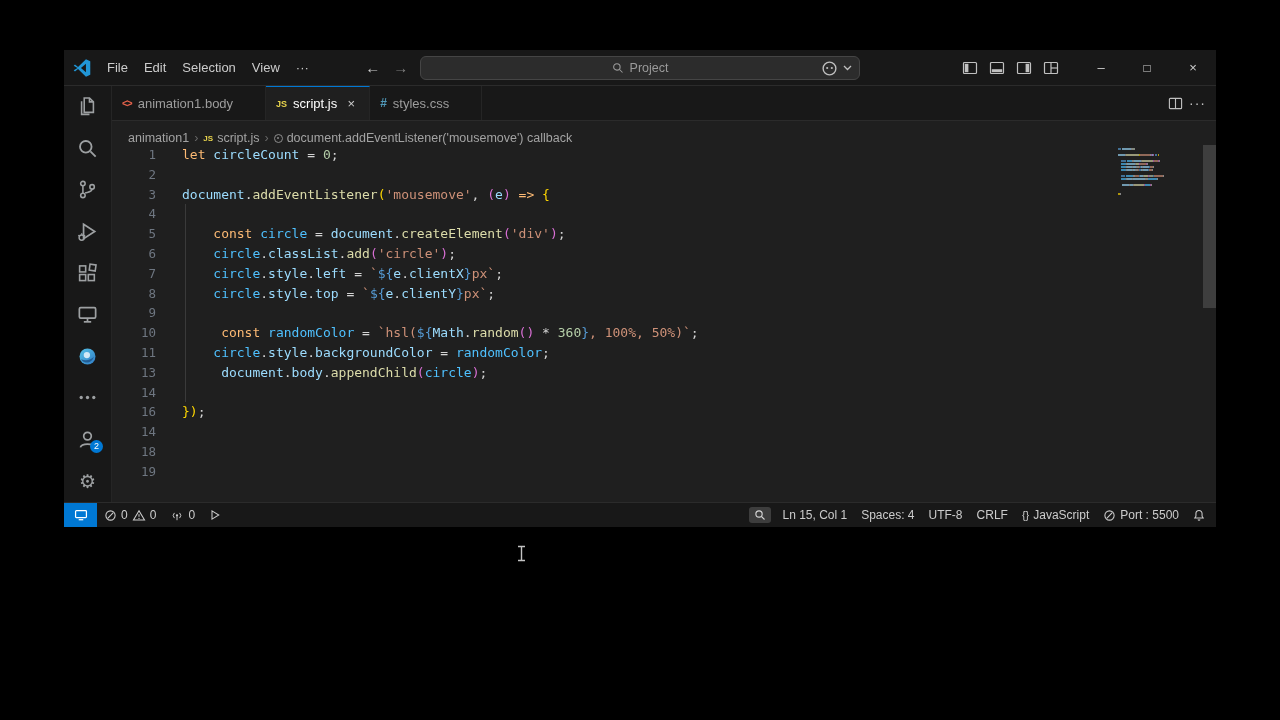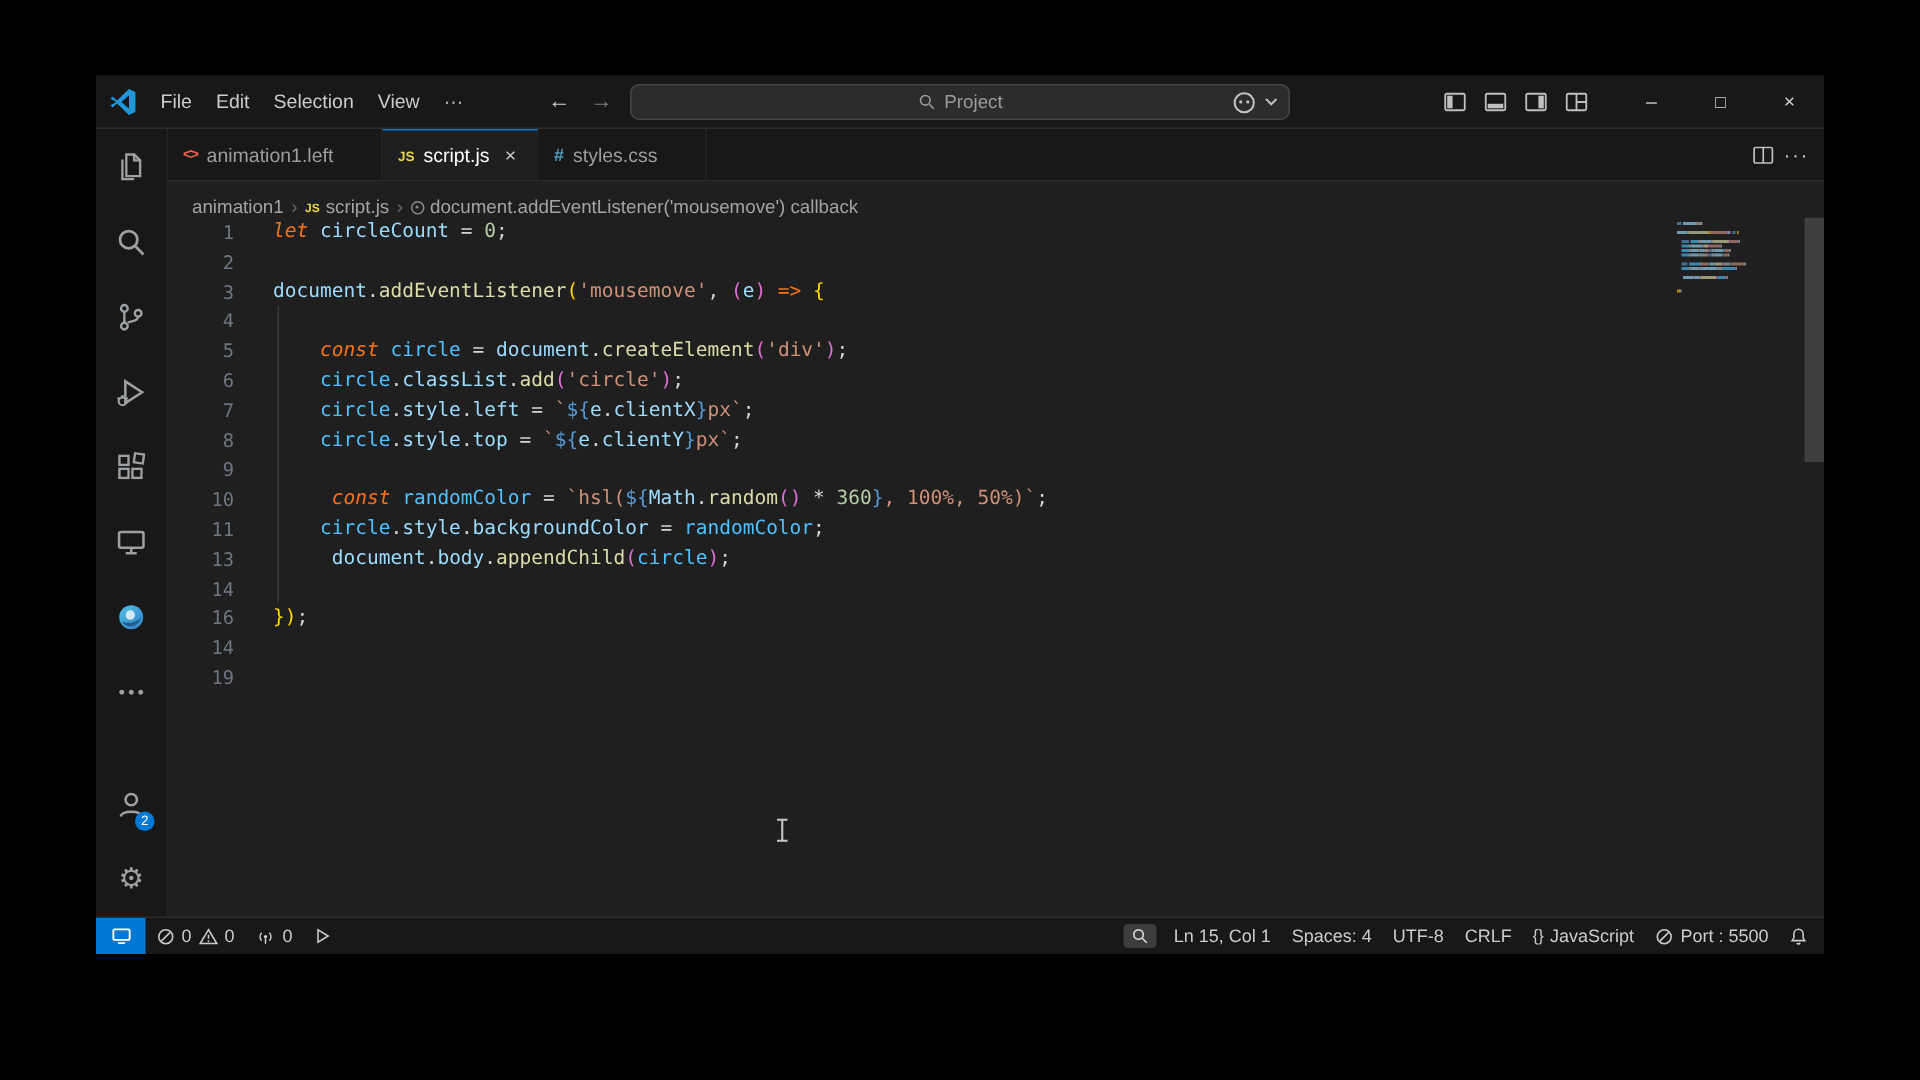--- a/index.html
+++ b/index.html
@@ -2,21 +2,21 @@
 <html><head>
 <meta charset="utf-8">
 <style>
   * { box-sizing: border-box; }
   html,body { margin:0; padding:0; }
   body {
     width:1280px; height:720px; background:#000; overflow:hidden;
     font-family:"Liberation Sans", sans-serif; -webkit-font-smoothing:antialiased;
   }
   .window {
-    position:absolute; left:64px; top:50px; width:1152px; height:586px;
+    position:absolute; left:64px; top:50px; width:1152px; height:477px;
     background:#1f1f1f; color:#ccc; display:flex; flex-direction:column;
   }
   
   .titlebar { height:36px; flex:none; background:#181818; border-bottom:1px solid #2b2b2b;
     display:flex; align-items:center; position:relative; }
   .vscode-logo { width:18px; height:18px; margin-left:9px; flex:none; }
   .menu-bar { display:flex; margin-left:8px; }
   .menu-item { padding:0 8px; font-size:13px; color:#cccccc; line-height:36px; cursor:default; }
   .nav-arrows { display:flex; margin-left:44px; gap:4px; }
   .nav-arrow { width:24px; text-align:center; font-size:15px; color:#cfcfcf; }
@@ -63,21 +63,21 @@
   .bc-sym::after { content:""; position:absolute; left:2.5px; top:2.5px; width:2px; height:2px; background:#8b8b8b; border-radius:50%; }
   
   .code-area { flex:1; position:relative; overflow:hidden;
     font-family:"DejaVu Sans Mono", monospace; font-size:13px; }
   .code-line { display:flex; height:19.8px; line-height:19.8px; white-space:pre; }
   .ln { width:44px; flex:none; text-align:right; color:#6e7681; font-size:12.5px; }
   .ln.active { color:#cccccc; }
   .lc { margin-left:26px; position:relative; flex:1; color:#d4d4d4; }
   .guide { position:absolute; left:3px; top:0; bottom:0; width:1px; background:#3a3a3a; }
   .cursor { position:absolute; left:0; top:2px; width:1.5px; height:15px; background:#d4d4d4; }
-  .tk-kw { color:#f97316;font-style:italic; } .tk-v { color:#9cdcfe; } .tk-cv { color:#4fc1ff; }
+  .tk-kw { color:#fdba74; } .tk-v { color:#9cdcfe; } .tk-cv { color:#4fc1ff; }
   .tk-fn { color:#dcdcaa; } .tk-s { color:#ce9178; } .tk-n { color:#b5cea8; }
   .tk-pl { color:#d4d4d4; } .tk-tp { color:#569cd6; } .tk-b1 { color:#ffd700; } .tk-b2 { color:#da70d6; }
   .minimap { position:absolute; top:3px; right:52px; width:46px; }
   .mm-line { height:2px; margin-bottom:1px; display:flex; }
   .mm-tok { height:2px; display:inline-block; opacity:.65; }
   .scrollbar-thumb { position:absolute; top:0; right:0; width:13px; height:163px; background:rgba(121,121,121,.35); }
   
   .statusbar { height:25px; flex:none; background:#181818; border-top:1px solid #2b2b2b;
     display:flex; align-items:center; font-size:12px; color:#cccccc; }
   .sb-remote { width:33px; height:100%; background:#0078d4; display:flex; align-items:center; justify-content:center; color:#fff; flex:none; }
@@ -239,21 +239,21 @@
       <div class="ab-item">
         <span class="gear-glyph">⚙</span>
       </div>
     </div>
 
     <div class="editor-col">
       <div class="tabbar">
         <div style="display:flex">
             <div class="tab">
               <span class="ficon html">&lt;&gt;</span>
-              <span class="tab-label">animation1.left</span>
+              <span class="tab-label">animation1.body</span>
               <span class="tab-close ghost">×</span>
             </div>
             <div class="tab active">
               <span class="ficon js">JS</span>
               <span class="tab-label">script.js</span>
               <span class="tab-close">×</span>
             </div>
             <div class="tab">
               <span class="ficon css">#</span>
               <span class="tab-label">styles.css</span>
@@ -293,20 +293,21 @@
             <div class="code-line"><span class="ln">6</span><span class="lc"><span class="tk-pl">    </span><span class="tk-cv">circle</span><span class="tk-pl">.</span><span class="tk-v">classList</span><span class="tk-pl">.</span><span class="tk-fn">add</span><span class="tk-b2">(</span><span class="tk-s">'circle'</span><span class="tk-b2">)</span><span class="tk-pl">;</span><span class="guide"></span></span></div>
             <div class="code-line"><span class="ln">7</span><span class="lc"><span class="tk-pl">    </span><span class="tk-cv">circle</span><span class="tk-pl">.</span><span class="tk-v">style</span><span class="tk-pl">.</span><span class="tk-v">left</span><span class="tk-pl"> = </span><span class="tk-s">`</span><span class="tk-tp">${</span><span class="tk-v">e</span><span class="tk-pl">.</span><span class="tk-v">clientX</span><span class="tk-tp">}</span><span class="tk-s">px`</span><span class="tk-pl">;</span><span class="guide"></span></span></div>
             <div class="code-line"><span class="ln">8</span><span class="lc"><span class="tk-pl">    </span><span class="tk-cv">circle</span><span class="tk-pl">.</span><span class="tk-v">style</span><span class="tk-pl">.</span><span class="tk-v">top</span><span class="tk-pl"> = </span><span class="tk-s">`</span><span class="tk-tp">${</span><span class="tk-v">e</span><span class="tk-pl">.</span><span class="tk-v">clientY</span><span class="tk-tp">}</span><span class="tk-s">px`</span><span class="tk-pl">;</span><span class="guide"></span></span></div>
             <div class="code-line"><span class="ln">9</span><span class="lc"><span class="guide"></span></span></div>
             <div class="code-line"><span class="ln">10</span><span class="lc"><span class="tk-pl">     </span><span class="tk-kw">const</span><span class="tk-pl"> </span><span class="tk-cv">randomColor</span><span class="tk-pl"> = </span><span class="tk-s">`hsl(</span><span class="tk-tp">${</span><span class="tk-v">Math</span><span class="tk-pl">.</span><span class="tk-fn">random</span><span class="tk-b2">()</span><span class="tk-pl"> * </span><span class="tk-n">360</span><span class="tk-tp">}</span><span class="tk-s">, 100%, 50%)`</span><span class="tk-pl">;</span><span class="guide"></span></span></div>
             <div class="code-line"><span class="ln">11</span><span class="lc"><span class="tk-pl">    </span><span class="tk-cv">circle</span><span class="tk-pl">.</span><span class="tk-v">style</span><span class="tk-pl">.</span><span class="tk-v">backgroundColor</span><span class="tk-pl"> = </span><span class="tk-cv">randomColor</span><span class="tk-pl">;</span><span class="guide"></span></span></div>
             <div class="code-line"><span class="ln">13</span><span class="lc"><span class="tk-pl">     </span><span class="tk-v">document</span><span class="tk-pl">.</span><span class="tk-v">body</span><span class="tk-pl">.</span><span class="tk-fn">appendChild</span><span class="tk-b2">(</span><span class="tk-cv">circle</span><span class="tk-b2">)</span><span class="tk-pl">;</span><span class="guide"></span></span></div>
             <div class="code-line"><span class="ln">14</span><span class="lc"><span class="guide"></span></span></div>
             <div class="code-line"><span class="ln">16</span><span class="lc"><span class="tk-b1">}</span><span class="tk-b1">)</span><span class="tk-pl">;</span></span></div>
             <div class="code-line"><span class="ln">14</span><span class="lc"></span></div>
+            <div class="code-line"><span class="ln">18</span><span class="lc"></span></div>
             <div class="code-line"><span class="ln">19</span><span class="lc"></span></div>
           </div>
         <div class="minimap">
             <div>
               <div class="mm-line">
                 <span class="mm-tok" style="width: 2.55px; background: rgb(86, 156, 214);"></span>
                 <span class="mm-tok" style="width: 1px; background: transparent;"></span>
                 <span class="mm-tok" style="width: 9.35px; background: rgb(156, 220, 254);"></span>
                 <span class="mm-tok" style="width: 2.55px; background: rgb(189, 189, 189);"></span>
                 <span class="mm-tok" style="width: 1px; background: rgb(181, 206, 168);"></span>

